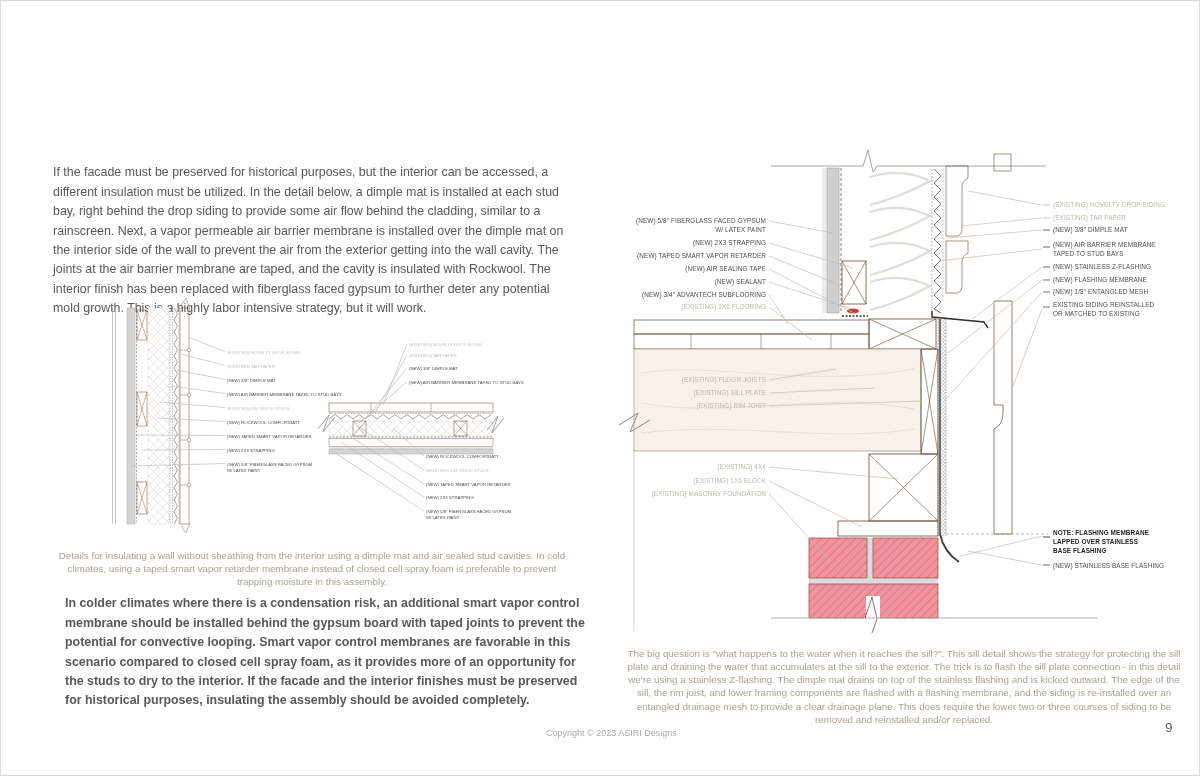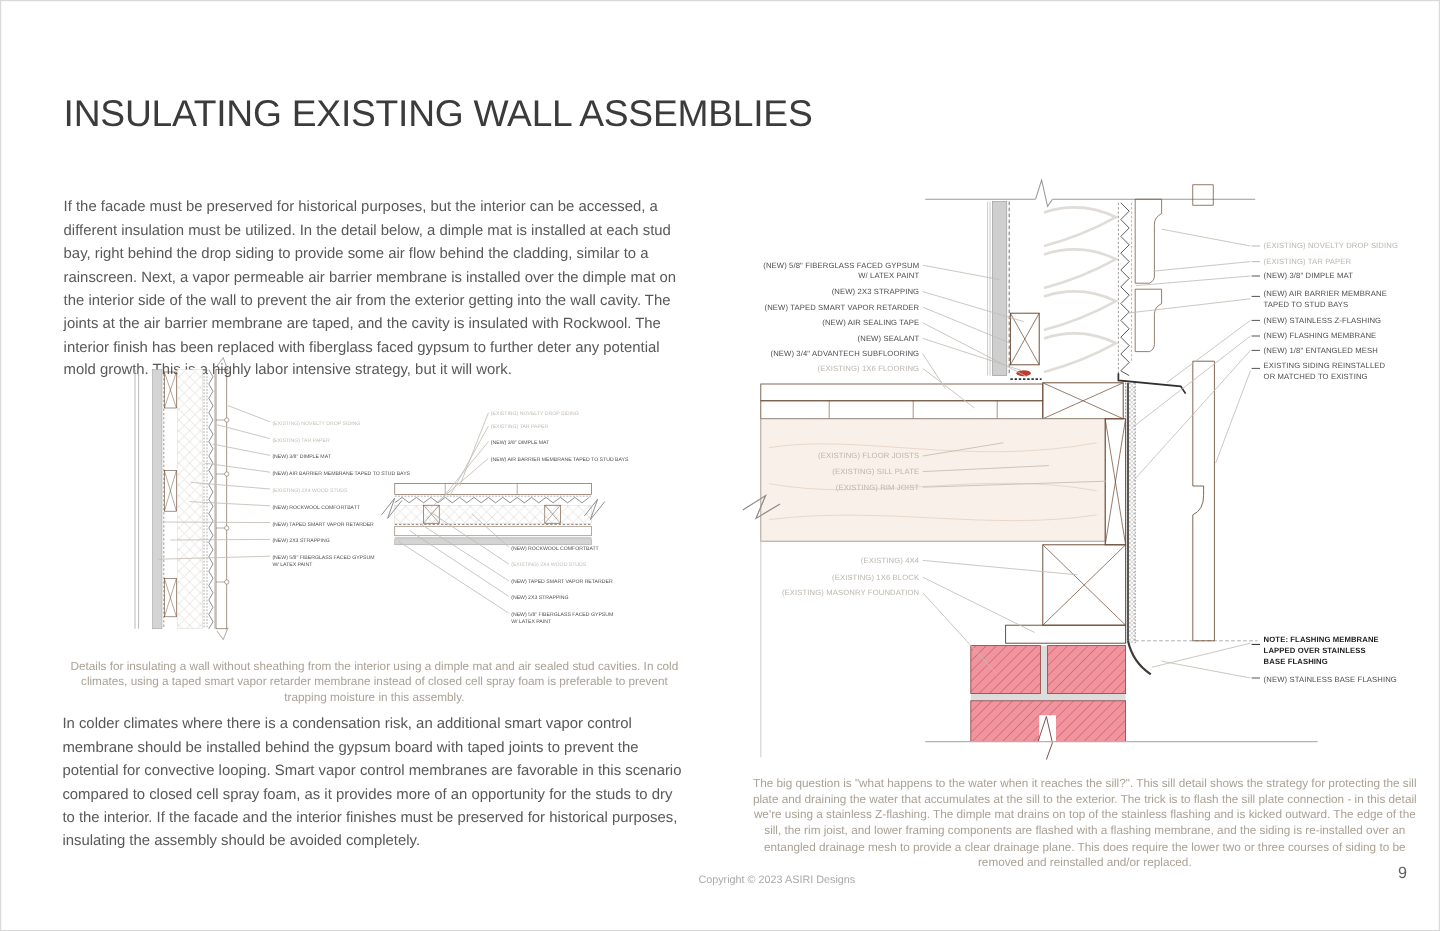--- a/index.html
+++ b/index.html
@@ -4,43 +4,42 @@
 <style>
   html,body{margin:0;padding:0;background:#e8e8e8;}
   .page{position:relative;width:1200px;height:776px;background:#ffffff;
         border:1px solid #d9d9d9;box-sizing:border-box;overflow:hidden;
         font-family:"Liberation Sans",sans-serif;}
   .title{position:absolute;left:52px;top:76px;margin:0;font-size:31px;font-weight:400;
          letter-spacing:-0.2px;color:#3b3b3b;}
   .body-text{position:absolute;width:520px;font-size:12.4px;line-height:19.4px;
              color:#585858;text-align:left;}
   .p-intro{left:52px;top:150px;}
-  .p-colder{left:51px;top:581px;}
+  .p-colder{left:64px;top:581px;font-weight:bold;}
   .caption{position:absolute;font-size:9.8px;line-height:13.2px;
            color:#aba195;text-align:center;}
   .cap-left{left:55px;top:538px;width:512px;}
   .cap-right{left:625px;top:636px;width:556px;}
-  .footer-copy{position:absolute;left:545px;top:727px;font-size:9px;color:#a9a9a9;margin-left:36px;}
+  .footer-copy{position:absolute;left:545px;top:727px;font-size:9px;color:#a9a9a9;}
   .page-num{position:absolute;left:1164px;top:719px;font-size:13.5px;color:#5f5f5f;}
   svg{position:absolute;overflow:visible;}
   svg text{font-family:"Liberation Sans",sans-serif;}
   .lbl{font-size:6.4px;fill:#4d4d4d;letter-spacing:0.1px;}
   .lbl.ex{fill:#bcb6ad;}
   .lbl.note{font-weight:bold;fill:#1d1d1d;}
   .lbl-sm{font-size:4.3px;fill:#4d4d4d;}
   .lbl-sm.ex{fill:#c3bdb4;}
   .leader{stroke:#c2bcb4;stroke-width:0.7;fill:none;}
   .outl{stroke:#6b4a33;fill:none;}
 </style>
 </head>
 <body>
 
 <div class="page">
 
-  <h1 class="title">INSULATING EXISTING WALL ASSEMBLIES</h1>
 
   <p class="body-text p-intro">If the facade must be preserved for historical purposes, but the interior can be accessed, a different insulation must be utilized. In the detail below, a dimple mat is installed at each stud bay, right behind the drop siding to provide some air flow behind the cladding, similar to a rainscreen. Next, a vapor permeable air barrier membrane is installed over the dimple mat on the interior side of the wall to prevent the air from the exterior getting into the wall cavity. The joints at the air barrier membrane are taped, and the cavity is insulated with Rockwool. The interior finish has been replaced with fiberglass faced gypsum to further deter any potential mold growth. This is a highly labor intensive strategy, but it will work.</p>
 
   <svg style="left:40px;top:295px;" width="540" height="240" viewBox="0 0 540 240">
     <defs>
       <pattern id="sBatt" width="9" height="9" patternUnits="userSpaceOnUse">
         <rect width="9" height="9" fill="#ffffff"></rect>
         <path d="M0,0 L9,9 M9,0 L0,9" stroke="#e3e0da" stroke-width="0.7"></path>
       </pattern>
     </defs>

